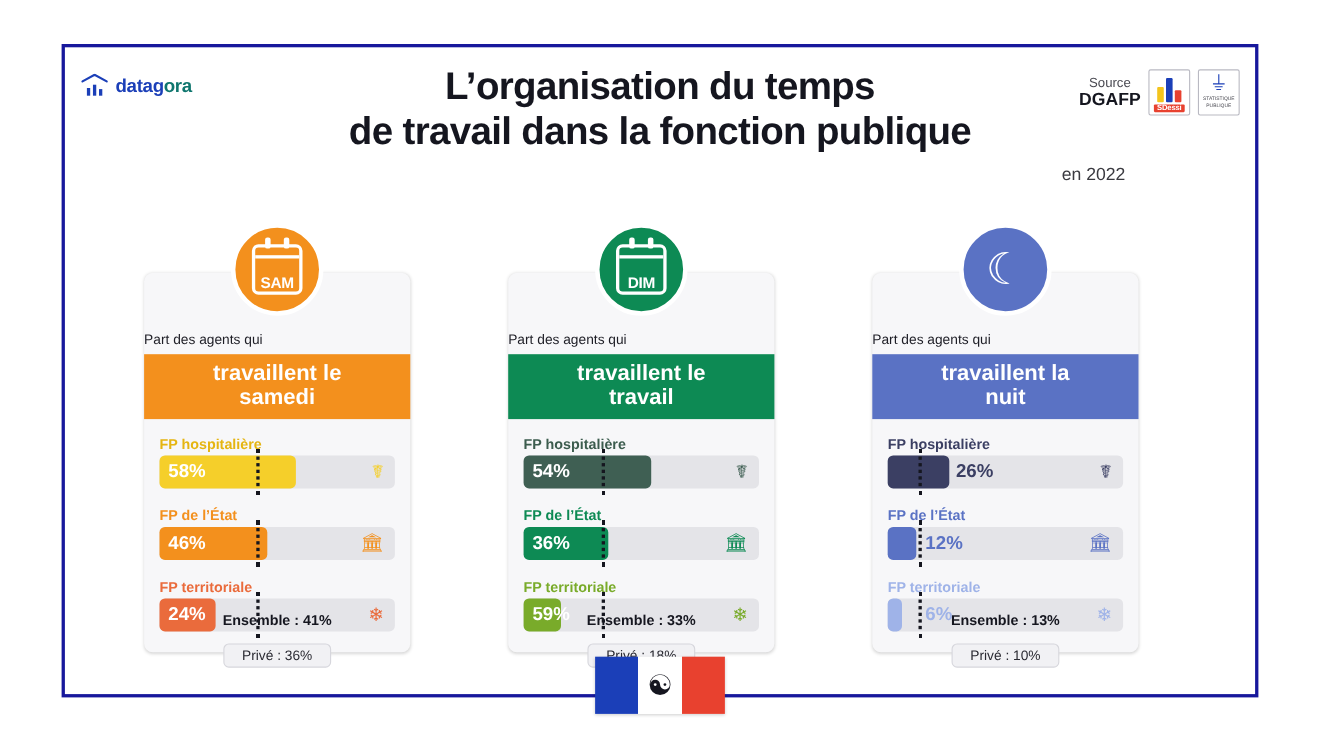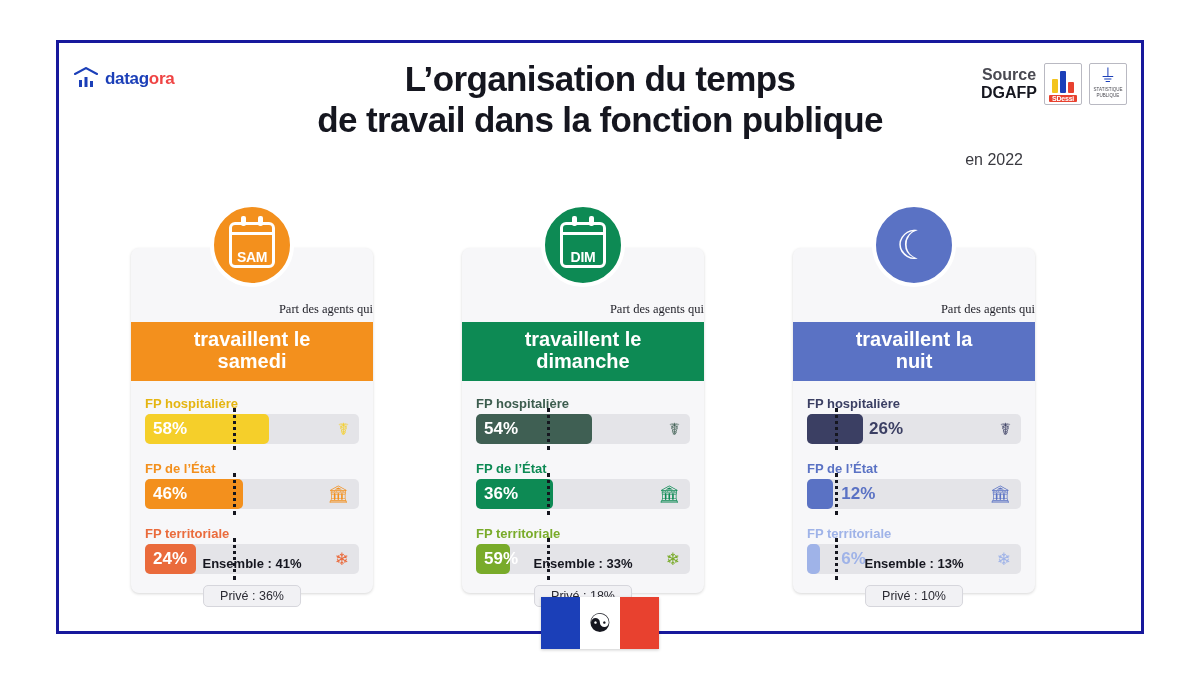--- a/index.html
+++ b/index.html
@@ -25,41 +25,41 @@
   .logo-mark {
     width: 26px; height: 24px;
     display: flex; align-items: flex-end; justify-content: center;
     position: relative;
   }
   .logo-mark svg { display:block; }
   .logo-text {
     font-size: 17px; font-weight: bold; letter-spacing: -0.3px;
   }
   .logo-text .blue { color: #1b3fb8; }
-  .logo-text .red  { color: #ef4444; }
+  .logo-text .red  { color: #0f766e; }
 
   .title {
     position: absolute; left: 0; right: 0; top: 16px;
     text-align: center;
     font-size: 35px; font-weight: bold;
     color: #15161f;
     line-height: 1.17;
     letter-spacing: -0.6px;
   }
   .subtitle-year {
     position: absolute; right: 118px; top: 108px;
     font-size: 16px; color: #3a3a40;
   }
 
   .source-block {
     position: absolute; right: 14px; top: 20px;
     display: flex; align-items: center; gap: 7px;
   }
   .source-text { text-align: center; line-height: 1.1; }
-  .source-text .s1 { font-size: 16px; color: #4a4a52; font-weight: bold; }
+  .source-text .s1 { font-size: 12px; color: #4a4a52; }
   .source-text .s2 { font-size: 16px; font-weight: bold; color: #15161f; }
   .badge {
     width: 38px; height: 42px; border: 1px solid #b9b9c2; border-radius: 2px;
     background: #fff; display: flex; flex-direction: column; align-items: center;
     justify-content: flex-end; padding-bottom: 2px;
   }
   .badge .bars { display: flex; align-items: flex-end; gap: 2px; height: 24px; }
   .badge .bars i { width: 6px; display: block; border-radius: 1px; }
   .badge .tag {
     font-size: 7px; font-weight: bold; color: #fff; background: #e8412f;
@@ -98,21 +98,21 @@
     background: #fff; border-radius: 2px;
   }
   .cal:before { left: 9px; }
   .cal:after  { right: 9px; }
   .cal .bar { position:absolute; left:0; right:0; top:7px; height:3px; background:#fff; }
   .cal span { font-size: 14px; font-weight: bold; color: #fff; letter-spacing: -0.3px; }
   .moon { font-size: 40px; color: #fff; line-height: 1; }
 
   .kicker {
     position: absolute; left: 0; right: 0; top: 54px;
-    text-align: right; font-size: 12.5px; color: #1e1e26; font-family: Liberation Serif, serif;
+    text-align: left; font-size: 12.5px; color: #1e1e26;
   }
   .banner {
     position: absolute; left: 0; right: 0; top: 74px;
     padding: 6px 0 8px;
     text-align: center; color: #fff;
     font-size: 20px; font-weight: bold; line-height: 1.12;
   }
 
   .rows { position: absolute; left: 14px; right: 14px; top: 148px; }
   .row { margin-bottom: 17px; position: relative; }
@@ -252,21 +252,21 @@
     <div class="card c2">
       <div class="circle" style="background:#0d8a54">
         <div class="cal">
           <div class="bar"></div>
           <span>DIM</span>
         </div>
       </div>
       <div class="kicker">Part des agents qui</div>
       <div class="banner" style="background:#0d8a54">
         <div>travaillent le</div>
-        <div>dimanche</div>
+        <div>travail</div>
       </div>
       <div class="rows">
         <div class="row">
           <div class="row-label" style="color:#3c5c4e">FP hospitalière</div>
           <div class="track">
             <div class="fill" style="width:54%;background:#3f5f53"></div>
             <div class="val">54%</div>
             <div class="row-icon" style="color:#3f5f53">☤</div>
             <div class="dash" style="left:33%"></div>
           </div>

